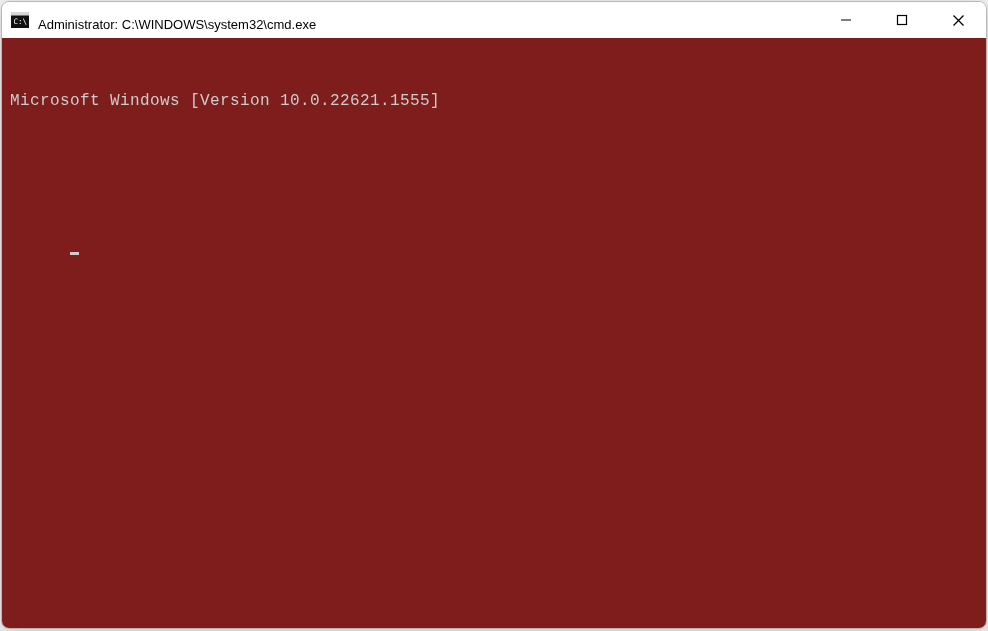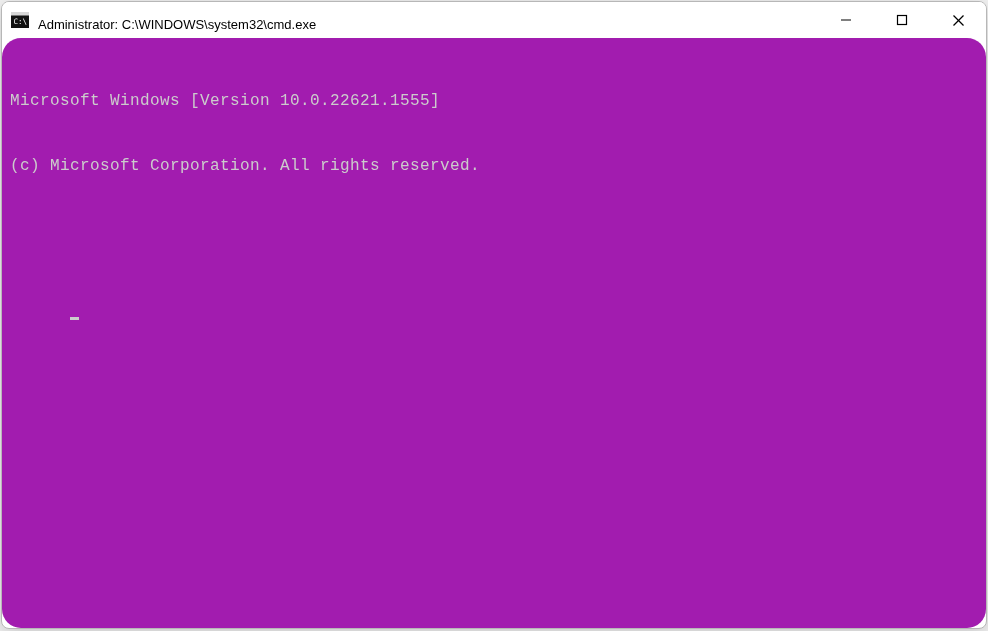--- a/index.html
+++ b/index.html
@@ -5,21 +5,21 @@
     * { margin:0; padding:0; box-sizing:border-box; }
     body { font-family:"Segoe UI",Tahoma,sans-serif; background:#f3f3f3; width:988px; height:631px; overflow:hidden; }
     .window { position:relative; width:986px; height:628px; top:1px; left:1px; background:#ffffff; border:1px solid #b7b7b7; border-radius:8px; overflow:hidden; box-shadow:0 4px 20px rgba(0,0,0,0.2); }
     .titlebar { height:36px; background:#ffffff; display:flex; align-items:center; justify-content:space-between; padding-left:8px; }
     .title-left { display:flex; align-items:center; gap:8px; }
     .app-icon { width:20px; height:20px; display:flex; align-items:center; justify-content:center; }
     .app-icon svg { display:block; }
     .title-text { font-size:13px; color:#000; white-space:nowrap;margin-top:8px; }
     .win-controls { display:flex; height:100%; }
     .win-btn { width:56px; height:36px; display:flex; align-items:center; justify-content:center; color:#000; }
-    .terminal { position:absolute; top:36px; left:0; right:0; bottom:0; background:#a21caf; padding:10px 8px; font-family:Consolas,"Courier New",monospace; font-size:16px; color:#cccccc; line-height:1.35; letter-spacing:0.4px; white-space:pre;border-radius:19px; }
+    .terminal { position:absolute; top:36px; left:0; right:0; bottom:0; background:#7f1d1d; padding:10px 8px; font-family:Consolas,"Courier New",monospace; font-size:16px; color:#cccccc; line-height:1.35; letter-spacing:0.4px; white-space:pre; }
     .term-line { white-space:pre; }
     .prompt-wrap { position:relative; display:inline-block; }
     .underline-annot { position:absolute; left:0; right:-2px; bottom:-6px; height:3px; background:#d40610; border-radius:1px; }
     .cursor { display:inline-block; width:9px; height:3px; background:#cccccc; vertical-align:-2px; margin-left:0; }
     .blank { height:18px; }
   </style>
 </head>
 <body>
 
 <div class="window">
@@ -49,19 +49,18 @@
         <svg width="13" height="13" viewBox="0 0 13 13">
             <line x1="1.5" y1="1.5" x2="11.5" y2="11.5" stroke="currentColor" stroke-width="1.2"></line>
             <line x1="11.5" y1="1.5" x2="1.5" y2="11.5" stroke="currentColor" stroke-width="1.2"></line>
           </svg>
       </div>
     </div>
   </div>
 
   <div class="terminal">
     <div class="term-line">Microsoft Windows [Version 10.0.22621.1555]</div>
-    <div class="term-line">(c) Microsoft Corporation. All rights reserved.</div>
     <div class="blank"></div>
     <div class="term-line">
       <span class="cursor"></span>
     </div>
   </div>
 </div>
 
 </body></html>

